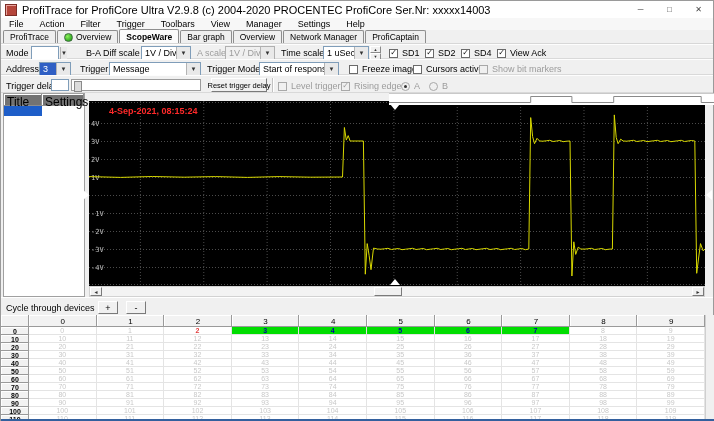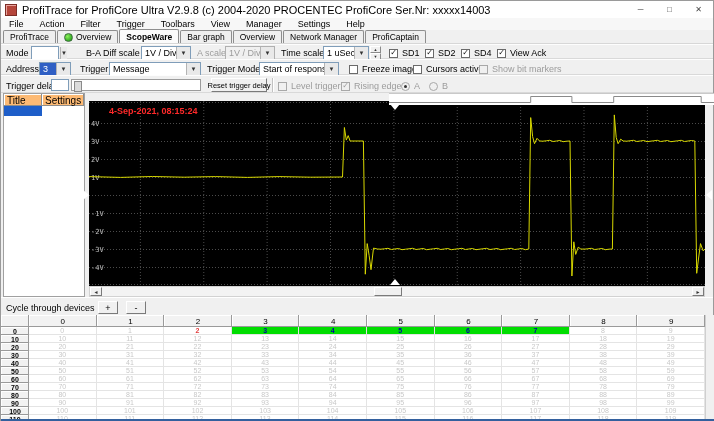--- a/index.html
+++ b/index.html
@@ -56,22 +56,22 @@
   .tinput{position:absolute;background:#fff;border:1px solid #7f9db9;box-sizing:border-box;}
   .slidertrack{position:absolute;background:#fff;border:1px solid #9c9c9c;box-sizing:border-box;}
   .sliderthumb{position:absolute;width:6px;height:9px;top:1px;left:2px;background:#dcdcdc;
                border:1px solid #8a8a8a;}
   .pbtn{position:absolute;background:#f0f0f0;border:1px solid;border-color:#fff #7a7a7a #7a7a7a #fff;
         display:flex;align-items:center;justify-content:center;white-space:nowrap;box-sizing:border-box;}
   .vsep{position:absolute;width:1px;background:#c2c2c2;border-right:1px solid #fff;}
   
   .leftlist{position:absolute;left:2px;top:92px;width:82px;height:204px;background:#fff;
             border:1px solid #a0a0a0;box-sizing:border-box;}
-  .lh{height:12px;background:#fdba74;box-shadow:inset -1px -1px 0 #8d8d8d,inset 1px 1px 0 #fff;
-      font-size:10px;padding:1px 16px 0 3px;box-sizing:border-box;display:inline-block;vertical-align:top;}
+  .lh{height:12px;background:#737373;box-shadow:inset -1px -1px 0 #8d8d8d,inset 1px 1px 0 #fff;
+      font-size:12px;padding:1px 16px 0 3px;box-sizing:border-box;display:inline-block;vertical-align:top;}
   .selrow{position:absolute;left:0;top:12px;width:38px;height:10px;background:#1e5ec9;}
   
   .scope{position:absolute;left:88px;top:100px;width:616px;height:185px;background:#000;}
   .tstamp{position:absolute;left:20px;top:5px;color:#ff2a2a;font-weight:bold;font-size:9px;}
   .bitstrip{position:absolute;left:388px;top:92px;width:326px;height:11px;background:#fff;
             border-top:1px solid #c9c9c9;}
   .tri{position:absolute;width:0;height:0;}
   .tri.down{border-left:5px solid transparent;border-right:5px solid transparent;border-top:6px solid #fff;}
   .tri.up{border-left:5px solid transparent;border-right:5px solid transparent;border-bottom:6px solid #fff;}
   .tri.right{border-top:5px solid transparent;border-bottom:5px solid transparent;border-left:6px solid #fff;}

